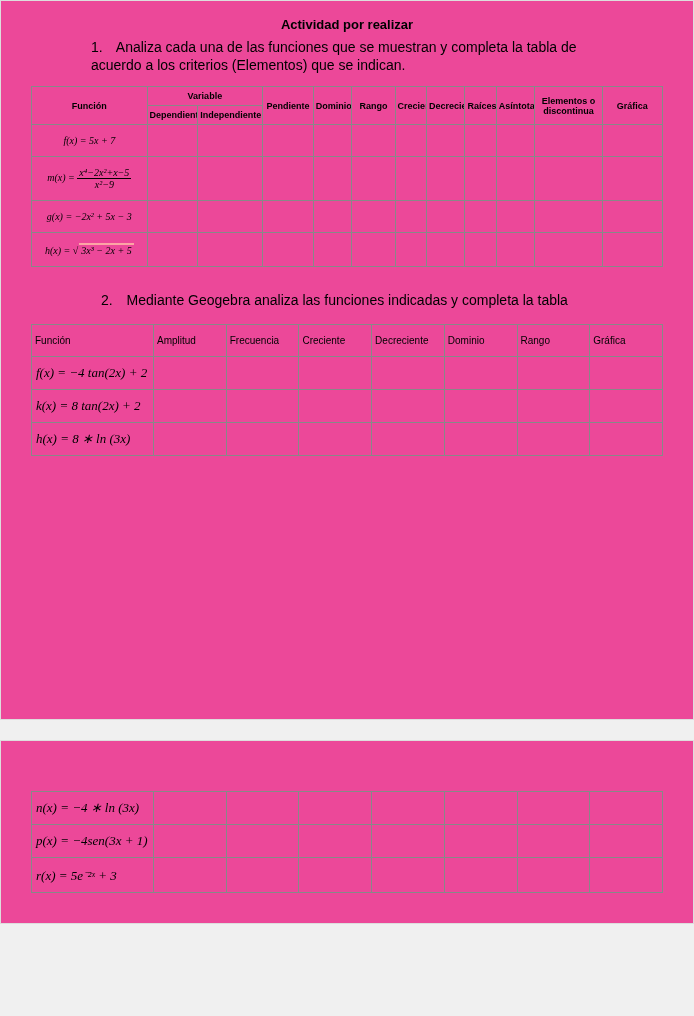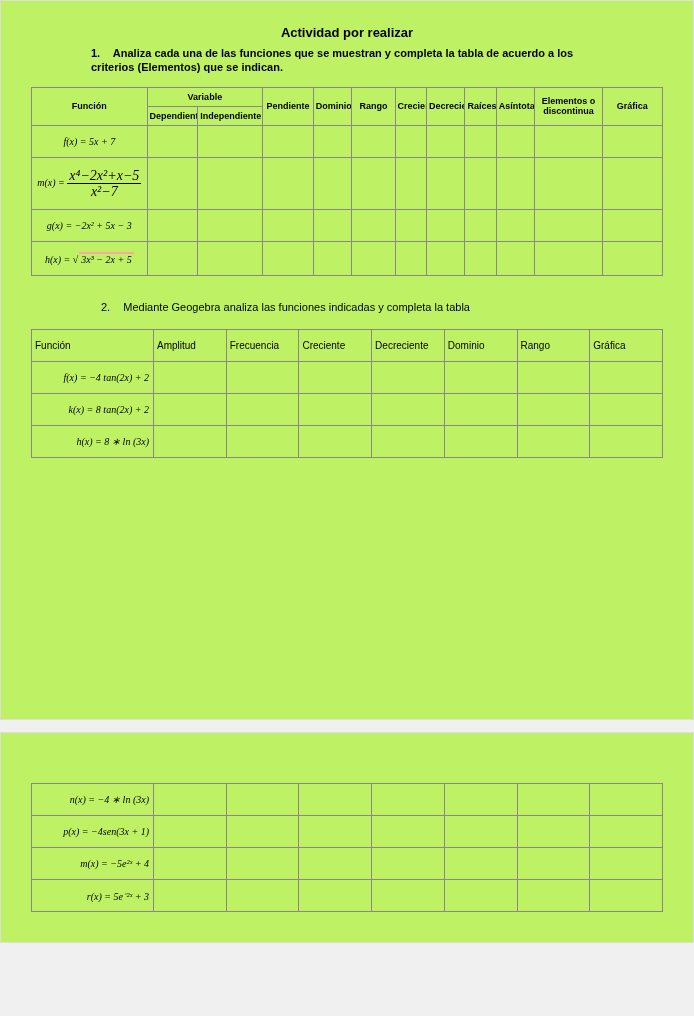--- a/index.html
+++ b/index.html
@@ -5,37 +5,36 @@
   * { box-sizing: border-box; }
   body {
     margin: 0;
     padding: 0;
     font-family: Arial, sans-serif;
     font-size: 11px;
     background: #f0f0f0;
     width: 694px;
   }
   .page {
-    background: #bef264;
-    margin: 0 auto 12px auto;
-    padding: 24px 30px 30px 30px;
+    background: #ec4899;
+    margin: 0 auto 20px auto;
+    padding: 16px 30px 30px 30px;
     border: 1px solid #ddd;
   }
   .page1 { min-height: 720px; }
   .title {
     font-weight: bold;
     font-size: 13px;
     text-align: center;
     margin-bottom: 6px;
   }
   .instruction {
-    font-size: 11px;
+    font-size: 14px;
     margin: 4px 60px 12px 60px;
     line-height: 1.3;
-    font-weight: bold;
   }
   .list-num {
     display: inline-block;
     margin-right: 10px;
   }
   table.t1 {
     border-collapse: collapse;
     width: 100%;
     font-size: 9px;
     table-layout: fixed;
@@ -52,21 +51,21 @@
     width: 96px;
     font-style: italic;
     font-family: "Times New Roman", serif;
     font-size: 10px;
     padding: 10px 4px;
   }
   .frac {
     display: inline-block;
     vertical-align: middle;
     text-align: center;
-    font-size: 14px;
+    font-size: 10px;
   }
   .frac .num { display:block; border-bottom:1px solid #000; padding:0 2px; line-height:1.1;}
   .frac .den { display:block; padding:0 2px; line-height:1.1;}
   .sqrt {
     display:inline-block;
     border-top:2px solid #fca5a5;
     padding:0 2px;
     margin-left:1px;
   }
   .radic { font-style: normal; }
@@ -83,26 +82,26 @@
     padding: 4px 3px;
     text-align: left;
     vertical-align: middle;
     height: 32px;
   }
   table.t2 th { font-weight: normal; }
   table.t2 .fcol2 {
     width: 122px;
     font-style: italic;
     font-family: "Times New Roman", serif;
-    font-size: 10px;
-    text-align: right;
+    font-size: 13px;
+    text-align: left;
     padding: 8px 4px;
   }
   .instr2 {
-    font-size: 11px;
+    font-size: 14px;
     margin: 24px 70px 14px 70px;
     line-height: 1.3;
   }
 </style>
 </head>
 <body>
 
 <div class="page page1">
   <div class="title">Actividad por realizar</div>
 
@@ -158,21 +157,21 @@
           <td></td>
           <td></td>
           <td></td>
           <td></td>
       </tr>
       <tr>
         <td class="fcol">
           <span>m(x) =</span>
           <span class="frac">
             <span class="num">x⁴−2x²+x−5</span>
-            <span class="den">x²−7</span>
+            <span class="den">x²−9</span>
           </span>
         </td>
         <td></td>
           <td></td>
           <td></td>
           <td></td>
           <td></td>
           <td></td>
           <td></td>
           <td></td>
@@ -303,30 +302,20 @@
         <td class="fcol2">p(x) = −4sen(3x + 1)</td>
         <td></td>
           <td></td>
           <td></td>
           <td></td>
           <td></td>
           <td></td>
           <td></td>
       </tr>
       <tr>
-        <td class="fcol2">m(x) = −5e²ˣ + 4</td>
-        <td></td>
-          <td></td>
-          <td></td>
-          <td></td>
-          <td></td>
-          <td></td>
-          <td></td>
-      </tr>
-      <tr>
         <td class="fcol2">r(x) = 5e⁻²ˣ + 3</td>
         <td></td>
           <td></td>
           <td></td>
           <td></td>
           <td></td>
           <td></td>
           <td></td>
       </tr>
     </tbody>

